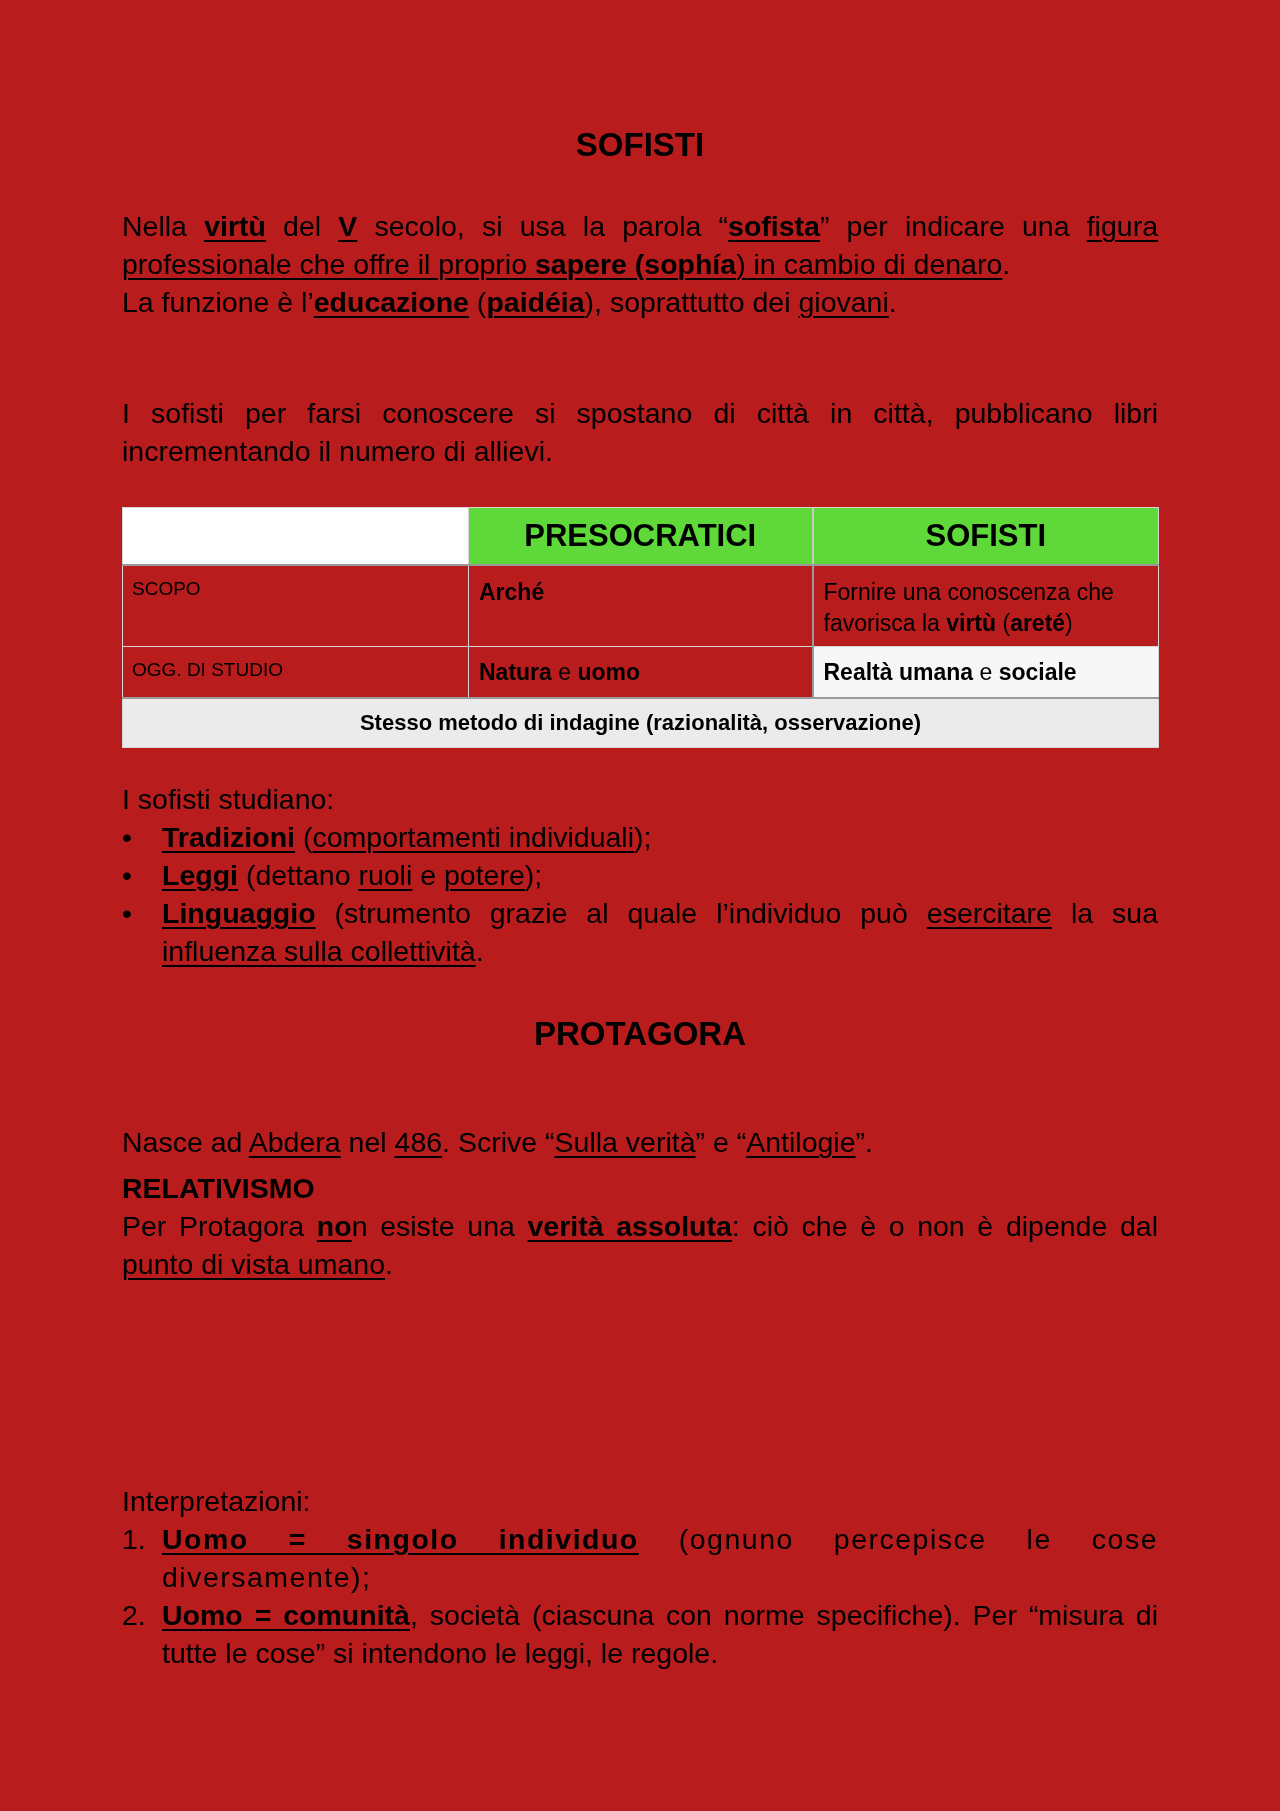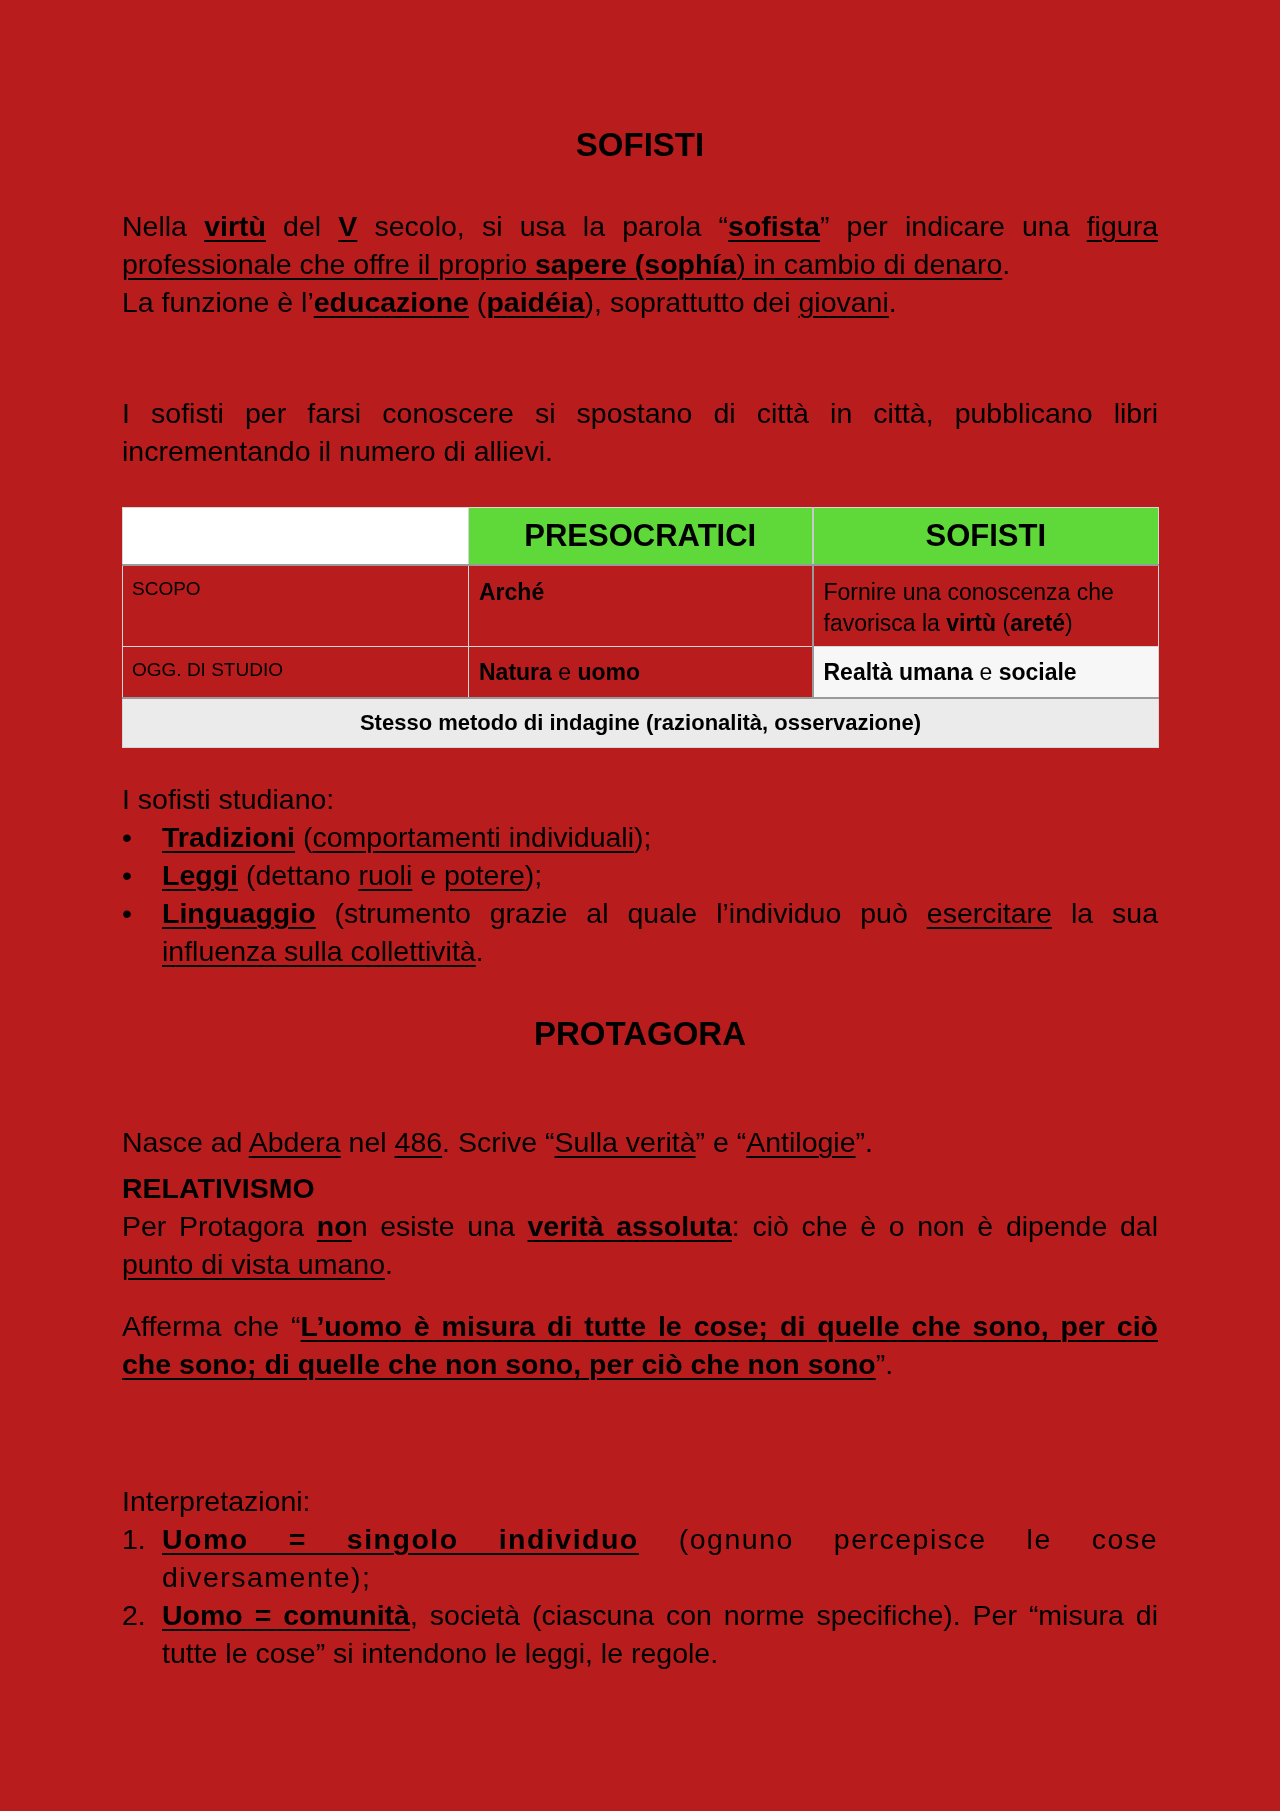--- a/index.html
+++ b/index.html
@@ -86,21 +86,20 @@
   </ul>
 
   <h2 class="h1" style="top:1015px;">PROTAGORA</h2>
 
   <p class="p" style="top:1095px; text-align:left;margin-top:28px;"><span>Nasce ad </span><span class="u">Abdera</span><span> nel </span><span class="u">486</span><span>. Scrive “</span><span class="u">Sulla verità</span><span>” e “</span><span class="u">Antilogie</span><span>”.</span></p>
 
   <h3 class="sub" style="top:1169px;">RELATIVISMO</h3>
 
   <p class="p" style="top:1207px;"><span>Per Protagora </span><b class="u">no</b><span>n esiste una </span><b class="u">verità assoluta</b><span>: ciò che è o non è dipende dal </span><span class="u">punto di vista umano</span><span>.</span></p>
 
-  <p class="p" style="top:1307px;"><span>Afferma che “</span><b class="u">L’uomo è misura di tutte le cose; di quelle che sono, per ciò che sono; di quelle che non sono, per ciò che non sono</b><span>”.</span></p>
 
 
   <p class="p" style="top:1482px; text-align:left;">Interpretazioni:</p>
 
   <ol class="nl" style="top:1520px;">
     <li><span class="mk">1.</span><b class="u spaced">Uomo = singolo individuo</b><span class="spaced"> (ognuno percepisce le cose diversamente);</span></li>
     <li><span class="mk">2.</span><b class="u">Uomo = comunità</b><span>, società (ciascuna con norme specifiche). Per “misura di tutte le cose” si intendono le leggi, le regole.</span></li>
   </ol>
 
 </div>

